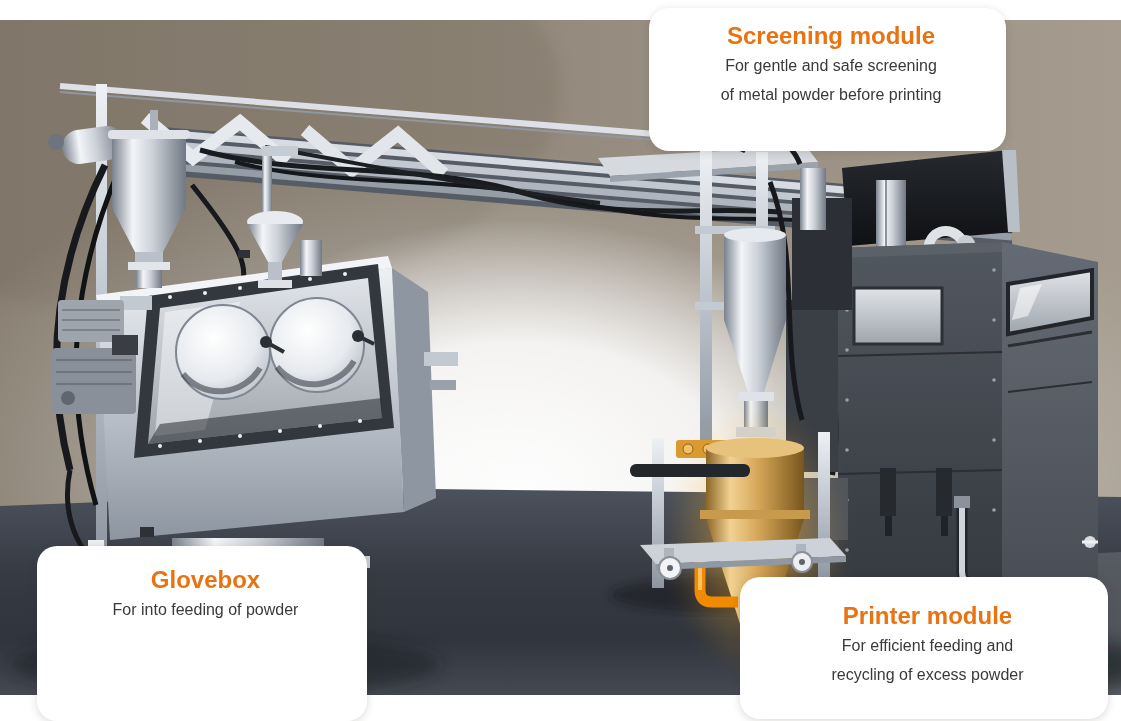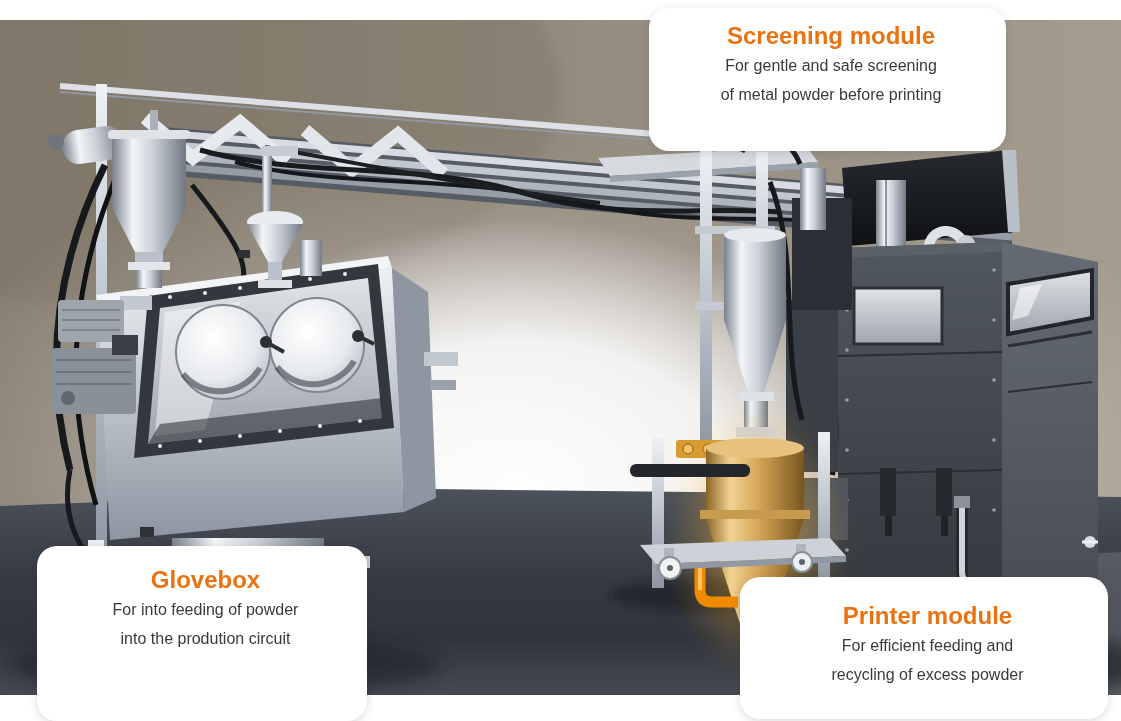--- a/index.html
+++ b/index.html
@@ -362,21 +362,20 @@
   <div class="desc">
     <span class="line">For gentle and safe screening</span>
     <span class="line">of metal powder before printing</span>
   </div>
 </div>
 
 <div class="callout glovebox">
   <h3 class="title">Glovebox</h3>
   <div class="desc">
     <span class="line">For into feeding of powder</span>
-    <span class="line">into the prodution circuit</span>
   </div>
 </div>
 
 <div class="callout printer">
   <h3 class="title">Printer module</h3>
   <div class="desc">
     <span class="line">For efficient feeding and</span>
     <span class="line">recycling of excess powder</span>
   </div>
 </div>

